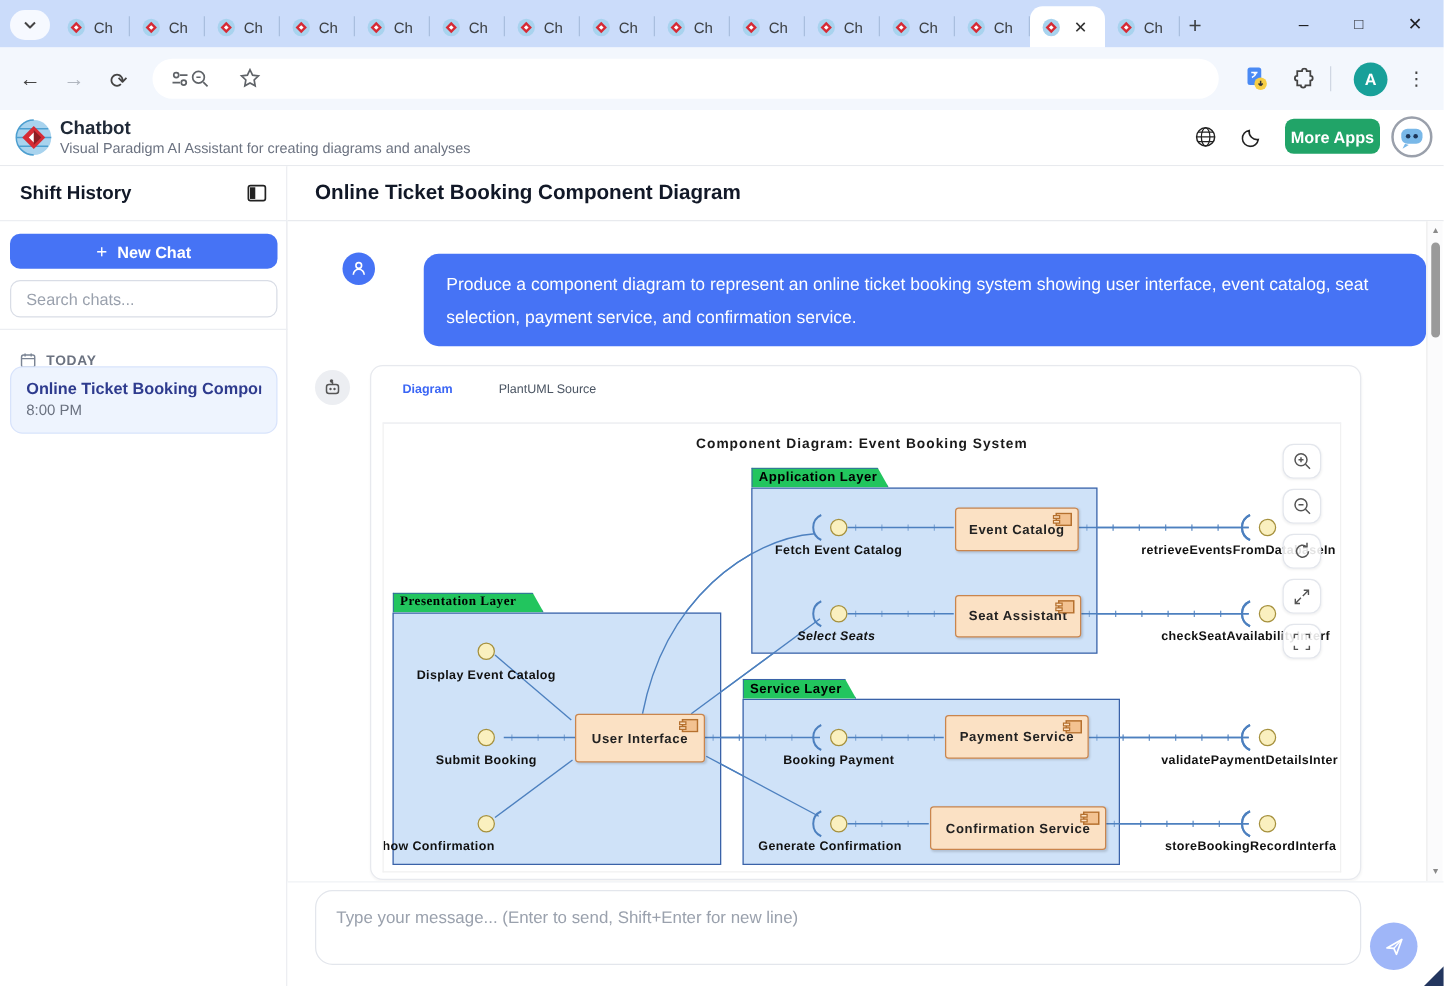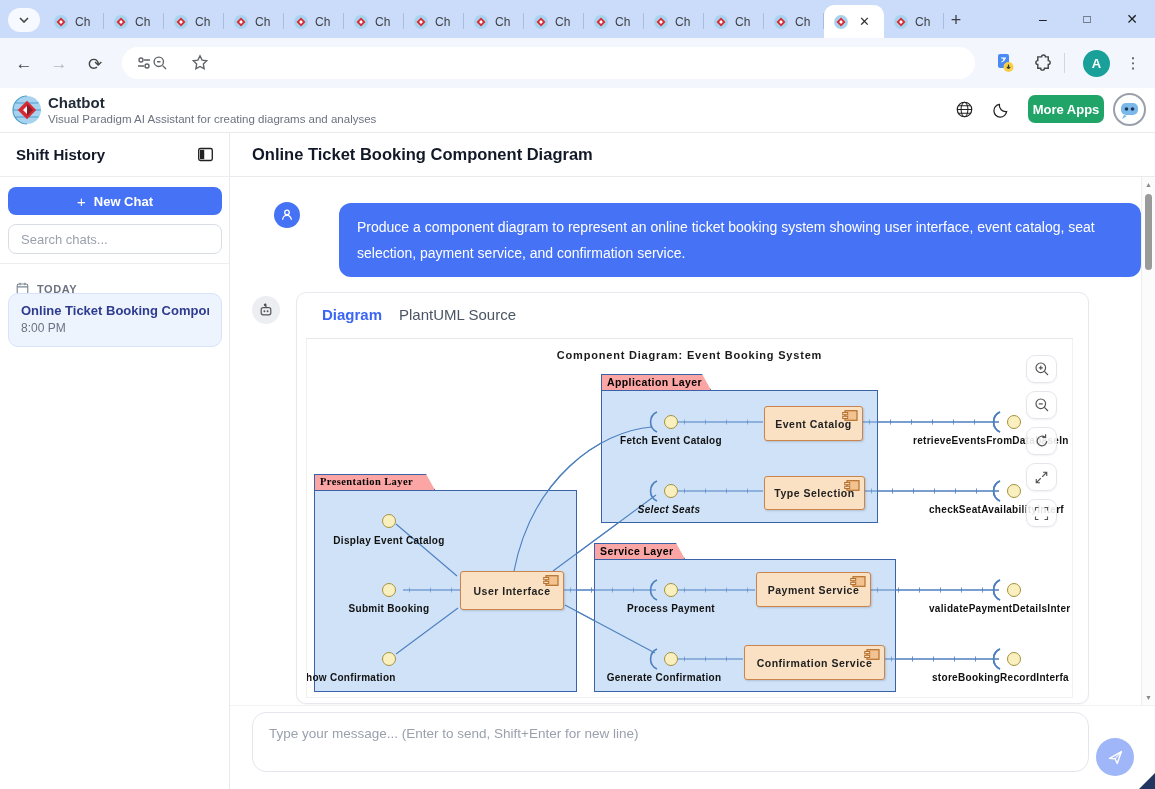--- a/index.html
+++ b/index.html
@@ -47,28 +47,28 @@
 
   
   .main-titlebar { left:230px; top:133px; width:925px; height:44px; background:#fff; border-bottom:1px solid #e8eaee; }
   .page-title { left:252px; top:145px; font-size:16.5px; font-weight:700; color:#111827; }
 
   .user-avatar { left:274px; top:202px; width:26px; height:26px; border-radius:50%; background:#4673f5; display:flex; align-items:center; justify-content:center; }
   .user-bubble { left:315px; top:203px; width:802px; background:#4673f5; border-radius:12px; color:#fff; font-size:14px; line-height:26px; padding:11px 18px;margin-left:24px; }
 
   .bot-avatar { left:252px; top:296px; width:28px; height:28px; border-radius:50%; background:#eceef2; display:flex; align-items:center; justify-content:center; }
   .answer-card { left:296px; top:292px; width:793px; height:412px; background:#fff; border:1px solid #e7e9ee; border-radius:10px; box-shadow:0 1px 2px rgba(0,0,0,.04); }
-  .card-tab { top:306px; font-size:15px; padding-bottom:24px; }
+  .card-tab { top:306px; font-size:10px; padding-bottom:24px; }
   .card-tab.active { color:#3b66f5; font-weight:700; border-bottom:2px solid #3b66f5; }
   .card-tab.inactive { color:#4b5563; }
   .card-tabline { left:306px; top:338px; width:767px; height:1px; background:#e5e7eb; }
 
   .diagram-canvas { left:306px; top:339px; width:767px; height:359px; overflow:hidden; background:#fff; border:1px solid #f1f1f1; border-top:none; }
   .dg-title { position:absolute; font-size:11px; font-weight:700; letter-spacing:.8px; color:#1a1a1a; white-space:nowrap; }
-  .pkg-tab { position:absolute; border:1.5px solid #3a62a8; border-bottom:none; background:#fca5a5; font-size:10.5px; font-weight:700; letter-spacing:.4px; color:#000; padding:1px 4px 0 5px; clip-path:polygon(0 0, calc(100% - 9px) 0, 100% 100%, 0 100%); white-space:nowrap; }
+  .pkg-tab { position:absolute; border:1.5px solid #3a62a8; border-bottom:none; background:#22c55e; font-size:10.5px; font-weight:700; letter-spacing:.4px; color:#000; padding:1px 4px 0 5px; clip-path:polygon(0 0, calc(100% - 9px) 0, 100% 100%, 0 100%); white-space:nowrap; }
   .pkg-body { position:absolute; border:1.5px solid #3a62a8; background:#cfe2f8; }
   .cmp { position:absolute; background:#fbe1c4; border:1.5px solid #c9854d; border-radius:3px; box-shadow:1px 1px 2px rgba(0,0,0,.15); display:flex; align-items:center; justify-content:center; font-size:10.5px; font-weight:700; letter-spacing:.5px; color:#222; }
   .cmp svg { position:absolute; top:3px; right:4px; }
   .ball { position:absolute; width:14px; height:14px; border-radius:50%; background:#faf0bf; border:1.5px solid #a6913e; }
   .if-label { position:absolute; font-size:10px; font-weight:700; letter-spacing:.3px; color:#111; white-space:nowrap; }
 
   .float-btn { left:1026px; width:31px; height:28px; background:rgba(255,255,255,.88); border:1px solid #e3e6ec; border-radius:9px; display:flex; align-items:center; justify-content:center; box-shadow:0 1px 2px rgba(0,0,0,.06); }
 
   
   .scrollbar { left:1141px; top:177px; width:13px; height:528px; background:#fbfbfc; border-left:1px solid #ededed; }
@@ -429,21 +429,21 @@
           <rect x="0.7" y="6.3" width="5" height="2.2" fill="#fbe1c4" stroke="#b5702e" stroke-width="1"></rect>
         </svg>
         <span>Event Catalog</span>
       </div>
       <div class="cmp" style="left: 457px; top: 137px; width: 101px; height: 34px;">
         <svg width="16" height="11" viewBox="0 0 16 11">
           <rect x="3" y="0.7" width="12" height="9.6" fill="#f3c291" stroke="#b5702e" stroke-width="1.2"></rect>
           <rect x="0.7" y="2.5" width="5" height="2.2" fill="#fbe1c4" stroke="#b5702e" stroke-width="1"></rect>
           <rect x="0.7" y="6.3" width="5" height="2.2" fill="#fbe1c4" stroke="#b5702e" stroke-width="1"></rect>
         </svg>
-        <span>Type Selection</span>
+        <span>Seat Assistant</span>
       </div>
       <div class="cmp" style="left: 153px; top: 232px; width: 104px; height: 39px;">
         <svg width="16" height="11" viewBox="0 0 16 11">
           <rect x="3" y="0.7" width="12" height="9.6" fill="#f3c291" stroke="#b5702e" stroke-width="1.2"></rect>
           <rect x="0.7" y="2.5" width="5" height="2.2" fill="#fbe1c4" stroke="#b5702e" stroke-width="1"></rect>
           <rect x="0.7" y="6.3" width="5" height="2.2" fill="#fbe1c4" stroke="#b5702e" stroke-width="1"></rect>
         </svg>
         <span>User Interface</span>
       </div>
       <div class="cmp" style="left: 449px; top: 233px; width: 115px; height: 35px;">
@@ -460,21 +460,21 @@
           <rect x="0.7" y="2.5" width="5" height="2.2" fill="#fbe1c4" stroke="#b5702e" stroke-width="1"></rect>
           <rect x="0.7" y="6.3" width="5" height="2.2" fill="#fbe1c4" stroke="#b5702e" stroke-width="1"></rect>
         </svg>
         <span>Confirmation Service</span>
       </div>
       <div class="ball" style="left: 357px; top: 76px;"></div>
       <div class="if-label" style="left: 274px; top: 96px; width: 180px; text-align: center;">Fetch Event Catalog</div>
       <div class="ball" style="left: 357px; top: 145px;"></div>
       <div class="if-label" style="left: 272px; top: 165px; width: 180px; text-align: center; font-style: italic;">Select Seats</div>
       <div class="ball" style="left: 357px; top: 244px;"></div>
-      <div class="if-label" style="left: 274px; top: 264px; width: 180px; text-align: center;">Process Payment</div>
+      <div class="if-label" style="left: 274px; top: 264px; width: 180px; text-align: center;">Booking Payment</div>
       <div class="ball" style="left: 357px; top: 313px;"></div>
       <div class="if-label" style="left: 267px; top: 333px; width: 180px; text-align: center;">Generate Confirmation</div>
       <div class="ball" style="left: 75px; top: 175px;"></div>
       <div class="if-label" style="left: -8px; top: 196px; width: 180px; text-align: center;">Display Event Catalog</div>
       <div class="ball" style="left: 75px; top: 244px;"></div>
       <div class="if-label" style="left: -8px; top: 264px; width: 180px; text-align: center;">Submit Booking</div>
       <div class="ball" style="left: 75px; top: 313px;"></div>
       <div class="if-label" style="left: -8px; top: 333px; width: 180px; ">Show Confirmation</div>
       <div class="ball" style="left: 700px; top: 76px;"></div>
       <div class="if-label" style="left: 606px; top: 96px;">retrieveEventsFromDatabaseIn</div>

